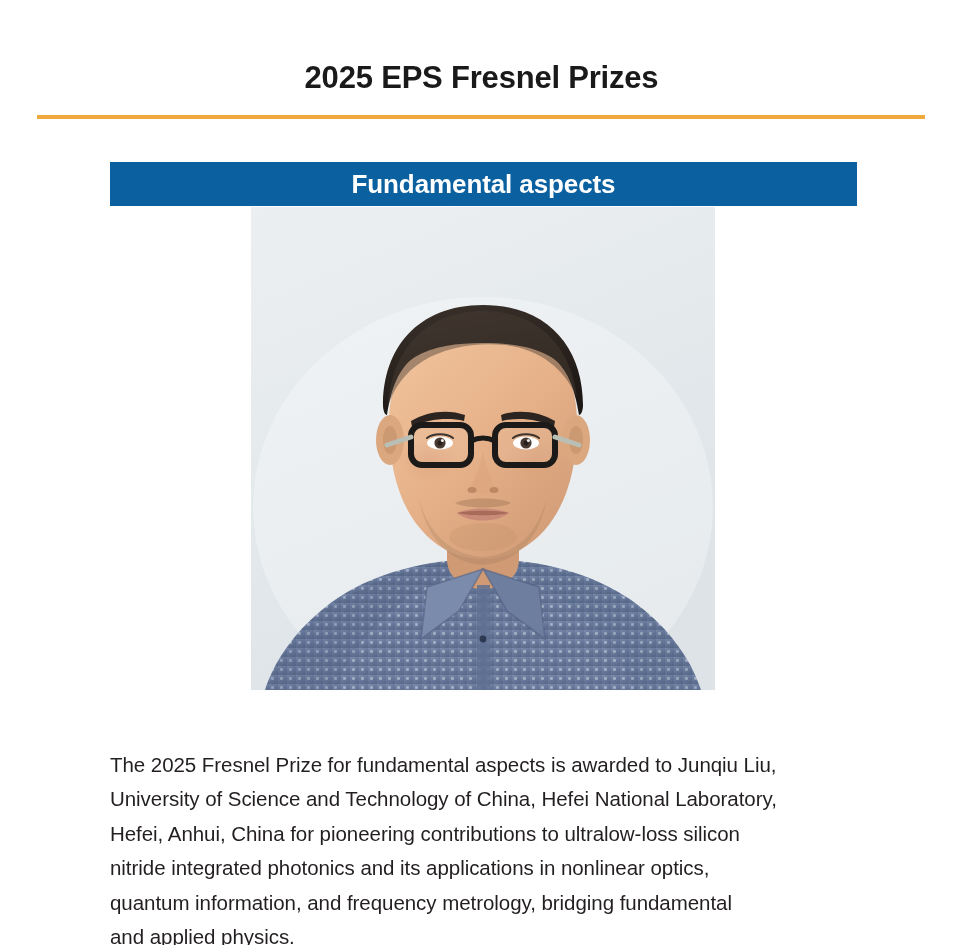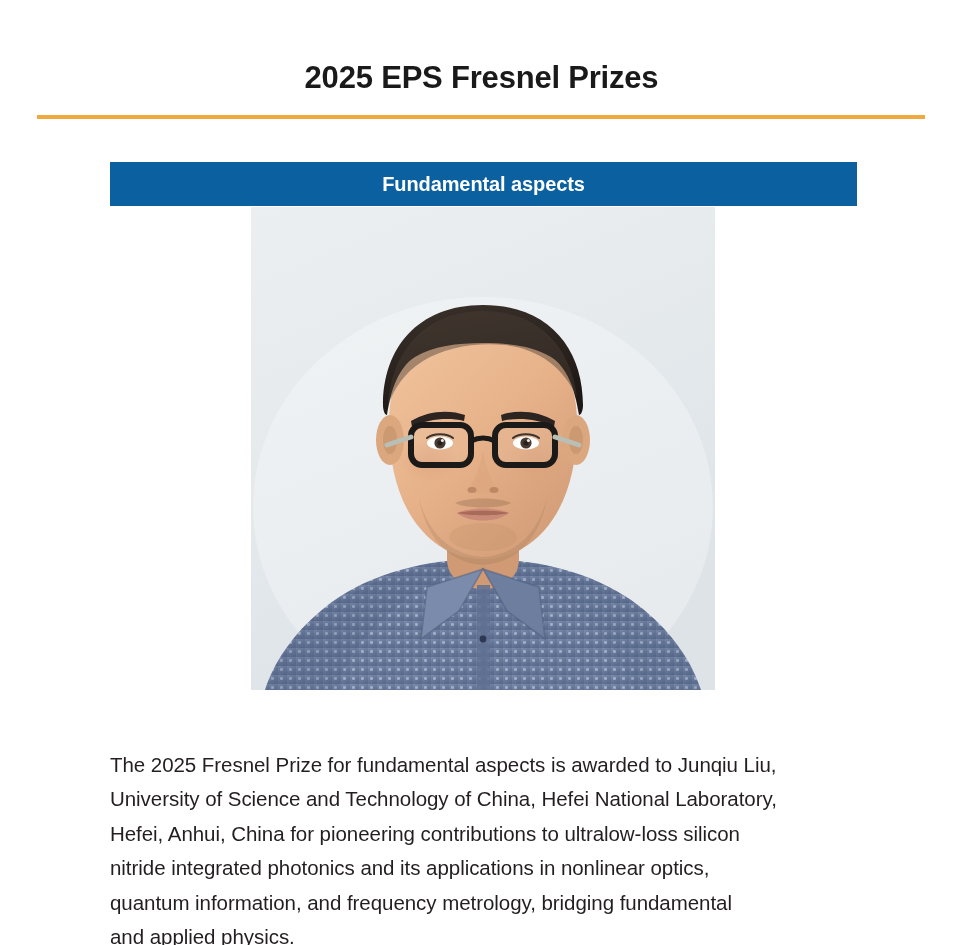--- a/index.html
+++ b/index.html
@@ -50,21 +50,21 @@
     width: 747px;
     height: 44px;
     background: #0b60a0;
     display: flex;
     align-items: center;
     justify-content: center;
     box-sizing: border-box;
   }
   .section-banner-label {
     color: #ffffff;
-    font-size: 20px;
+    font-size: 26px;
     font-weight: bold;
     letter-spacing: -0.1px;
     line-height: 28px;
   }
 
   
   .portrait {
     position: absolute;
     left: 251px;
     top: 207px;

